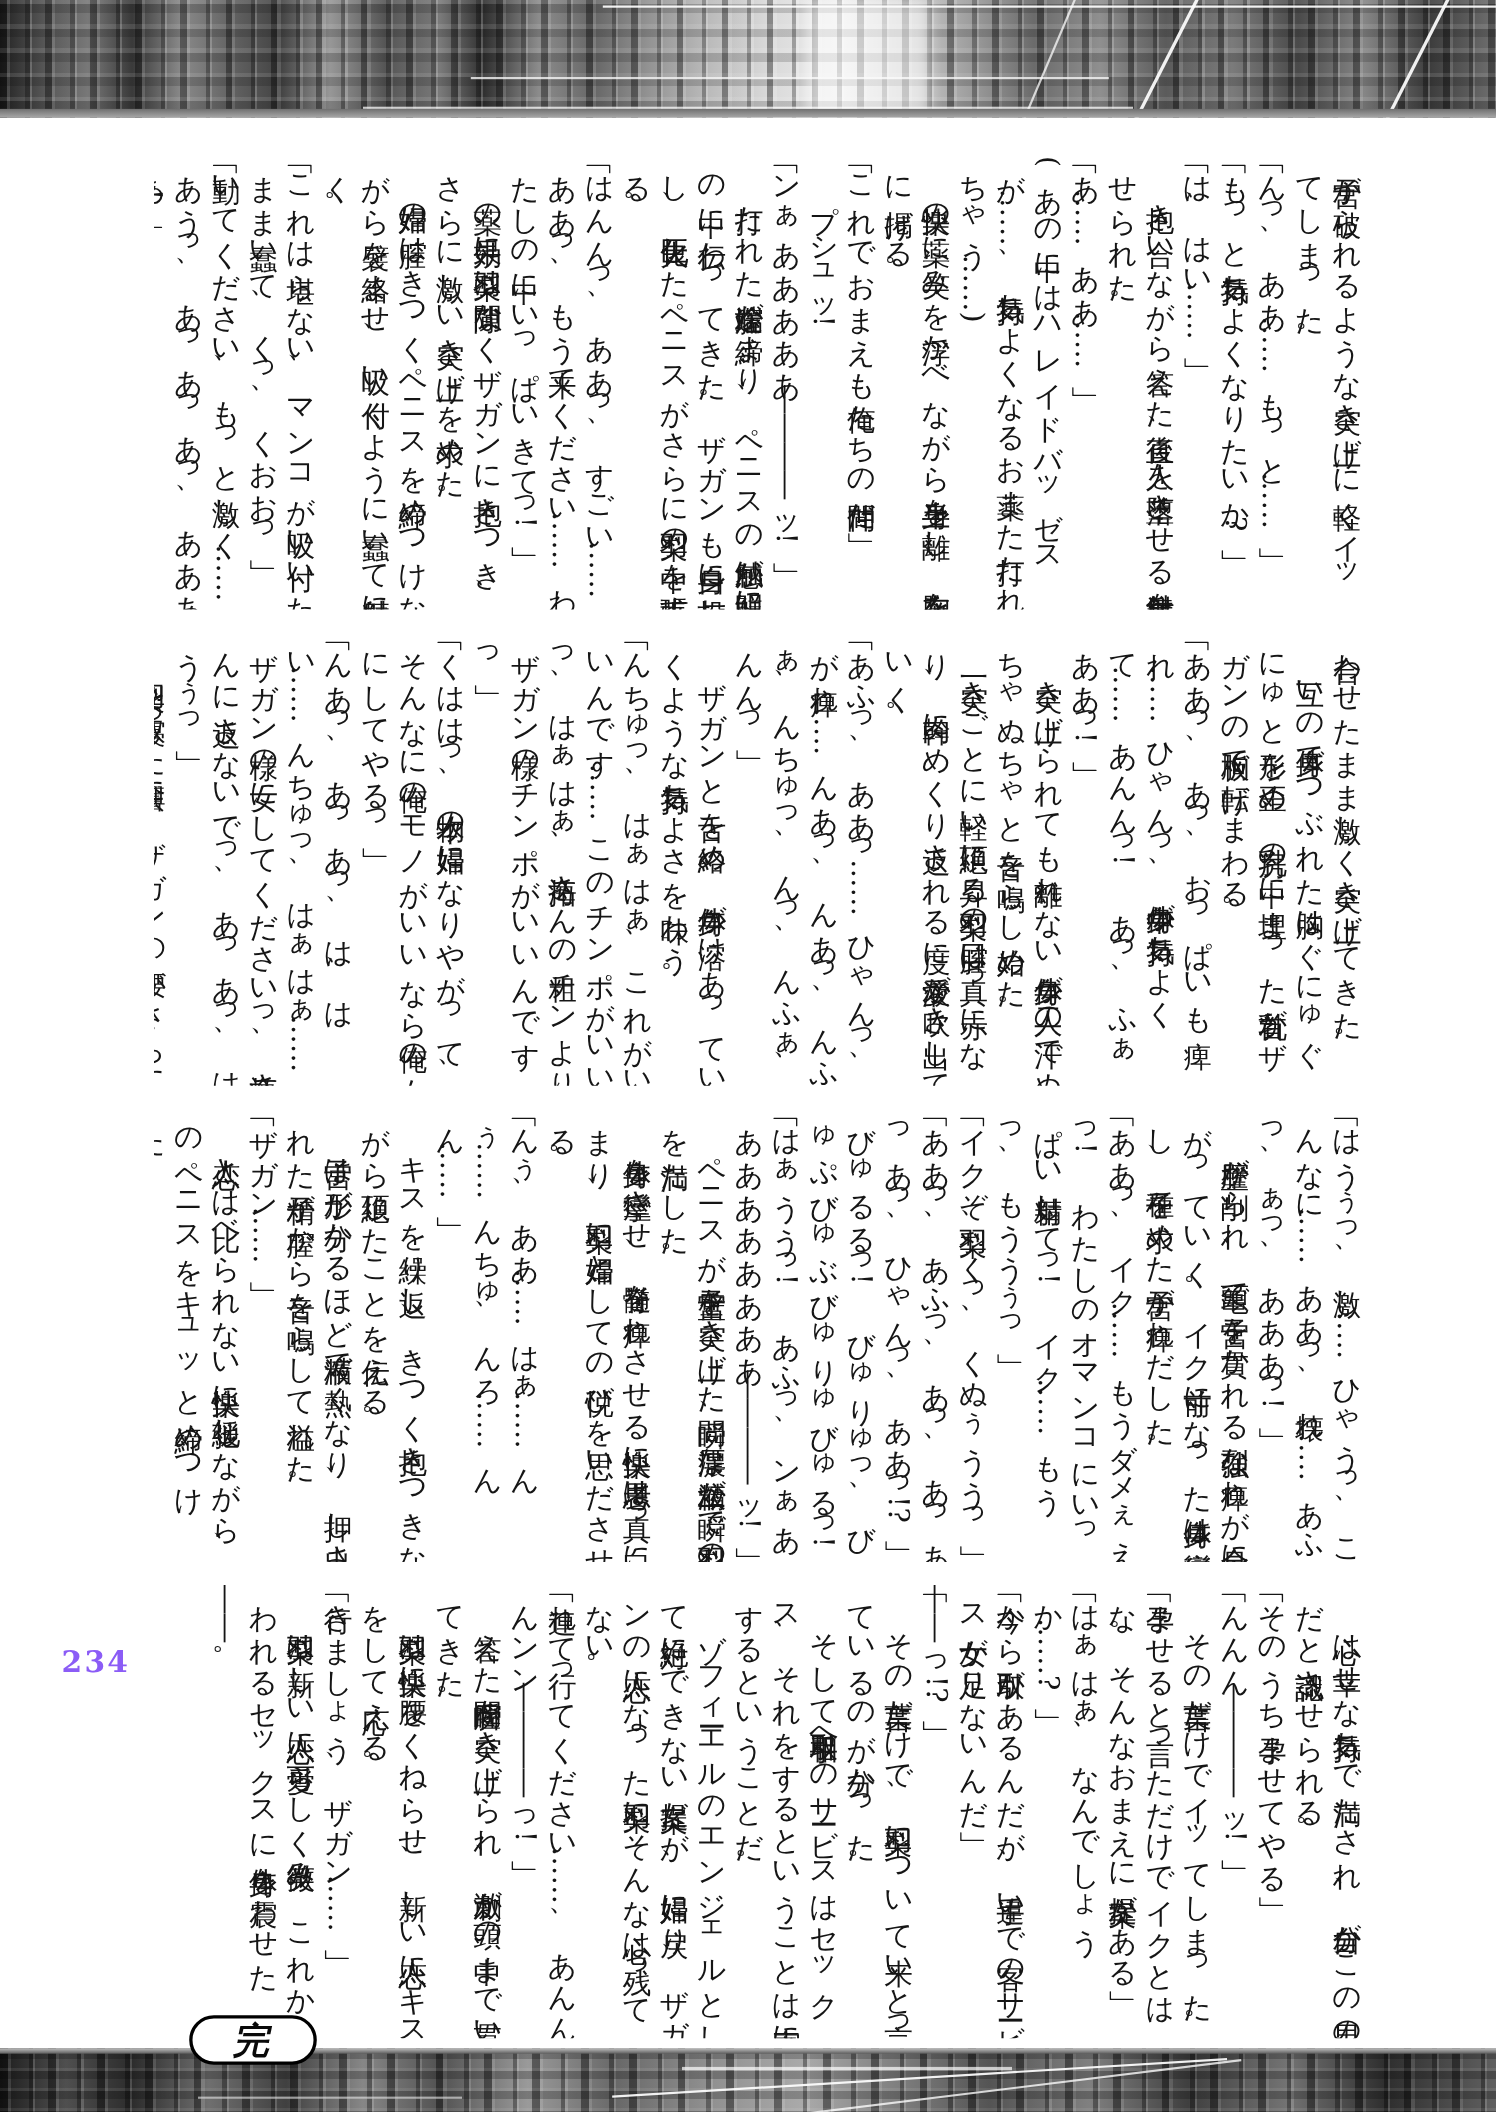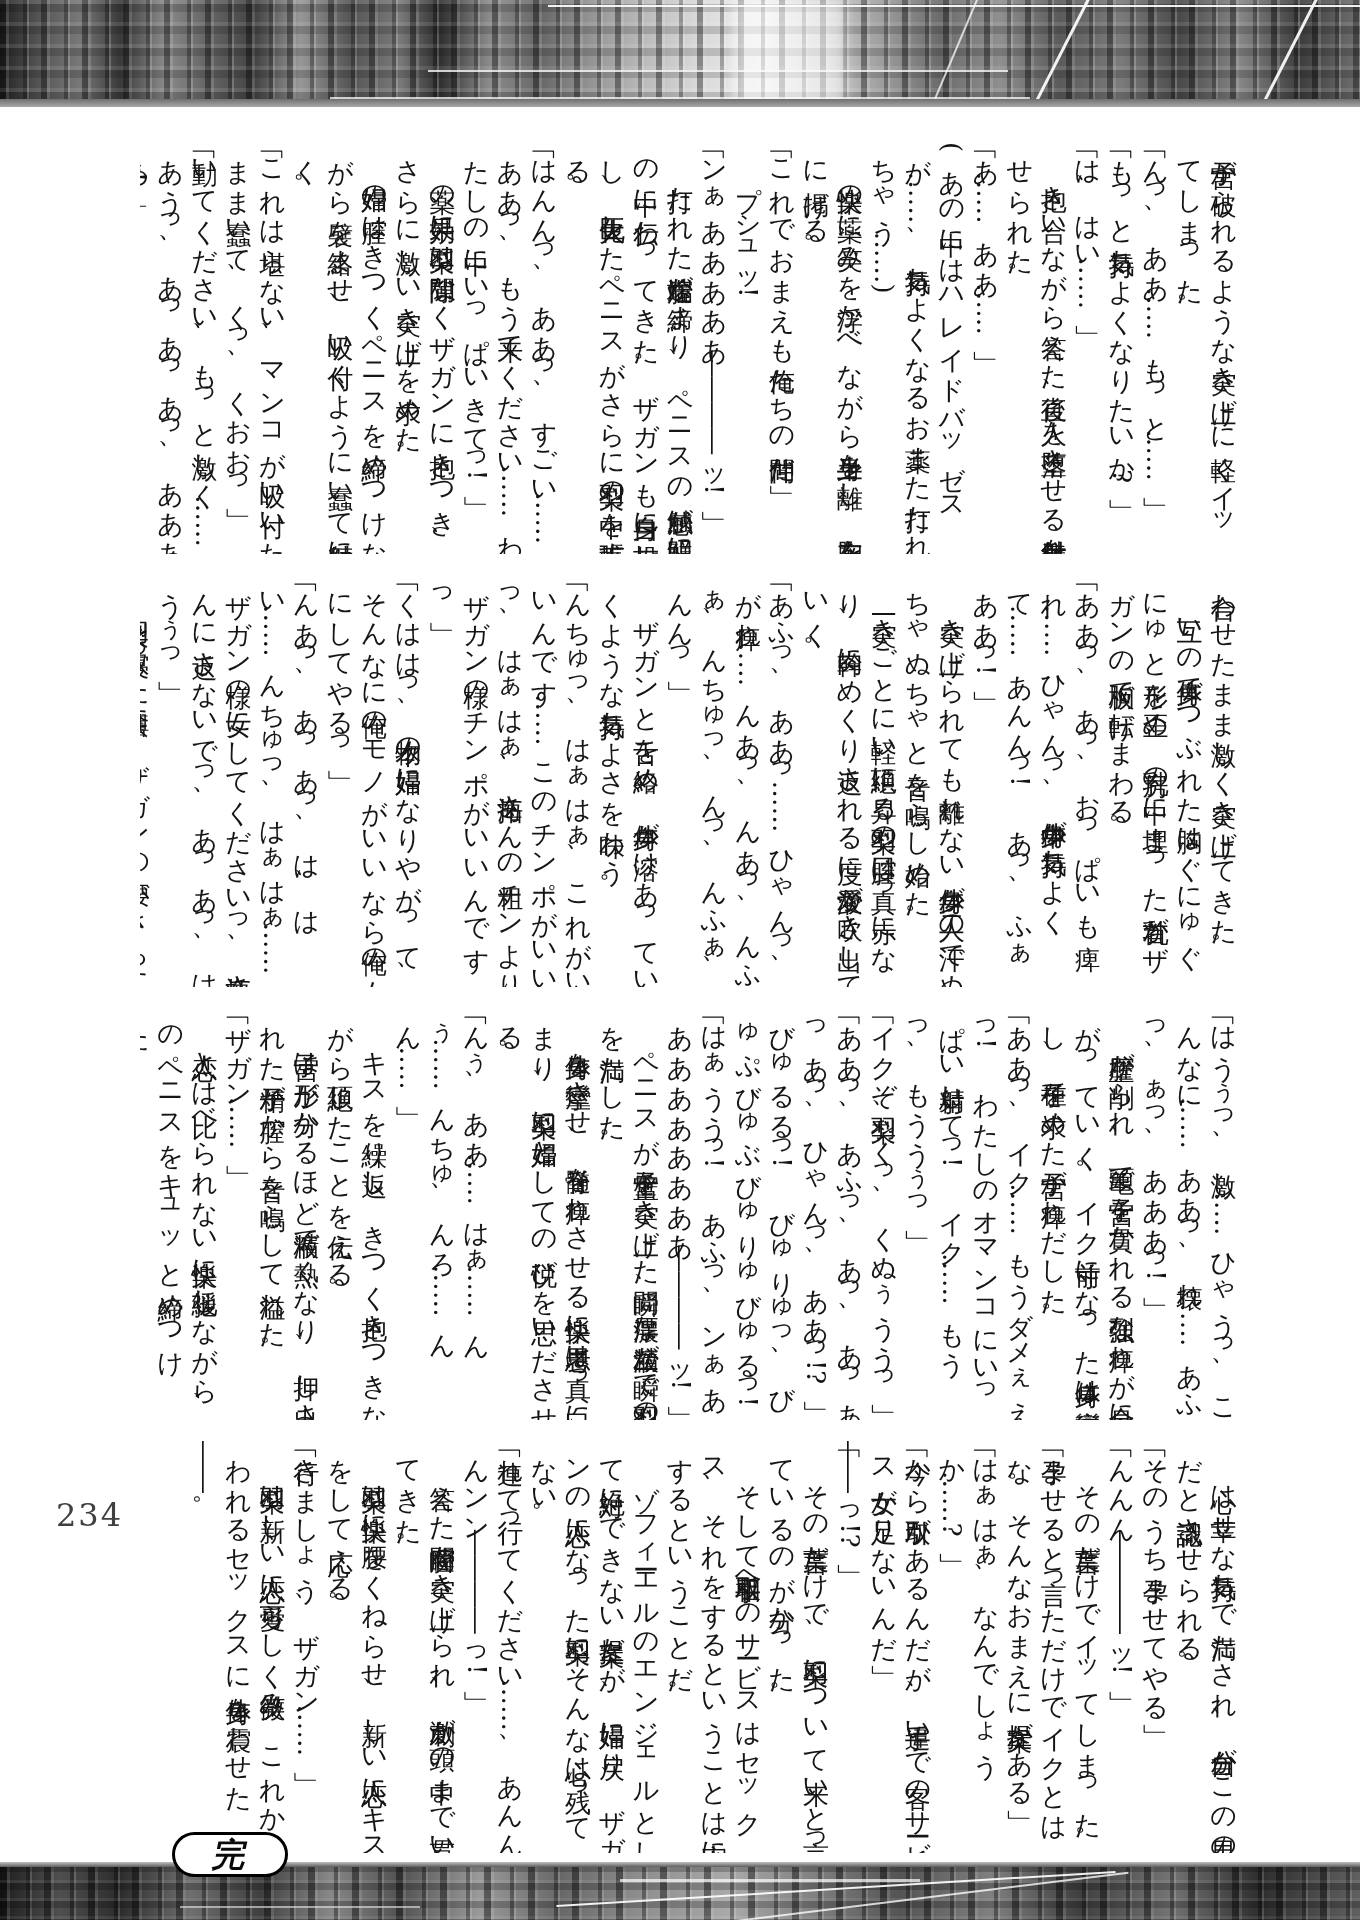--- a/index.html
+++ b/index.html
@@ -35,22 +35,23 @@
     overflow:hidden;
   }
   .band1{top:142px;}
   .band2{top:575px;}
   .band3{top:1008px;}
   .band4{top:1441px;}
   .para{margin:0;padding:0;}
   
   .pagenum{
     position:absolute;left:56px;top:1496px;
-    font-size:32px;color:#404040;letter-spacing:2px;
+    font-size:27px;color:#8b5cf6;letter-spacing:2px;
     font-family:"DejaVu Serif","Liberation Serif",serif;
+    font-weight:bold;
   }
   .end-box{
     position:absolute;left:172px;top:1832px;width:116px;height:45px;
     background:#ffffff;border:3.5px solid #000;border-radius:23px;
     display:flex;align-items:center;justify-content:center;z-index:5;
     box-sizing:border-box;
   }
   .end-glyph{
     font-size:33px;font-weight:bold;color:#0a0a0a;
     transform:skewX(-12deg);line-height:1;

